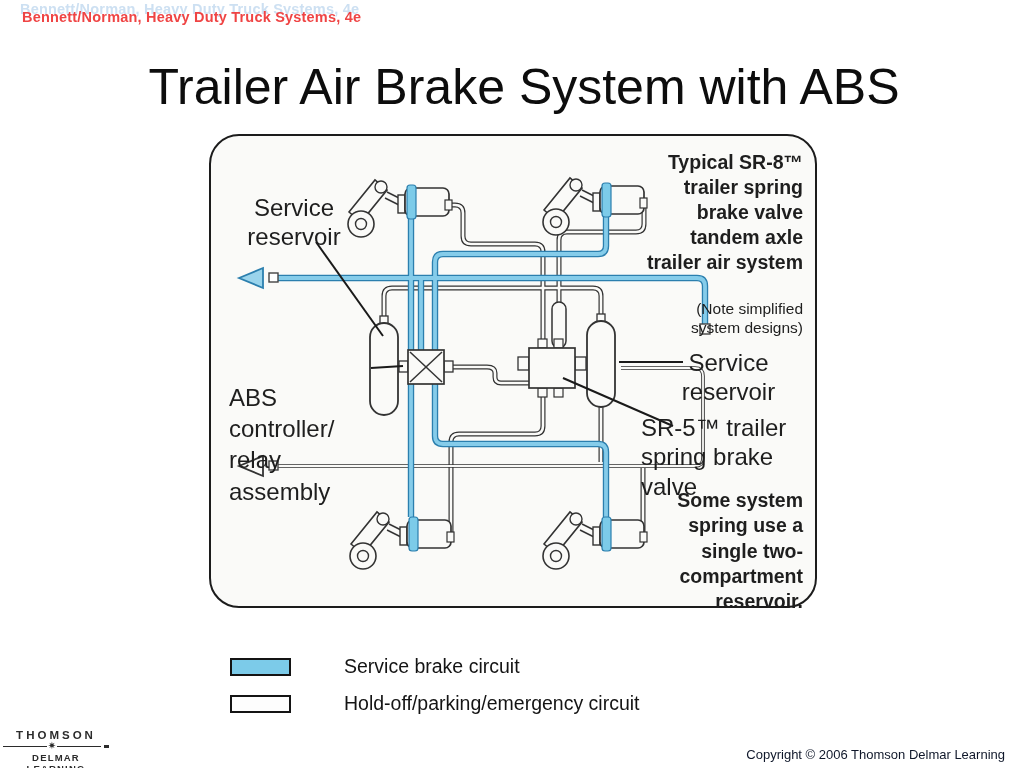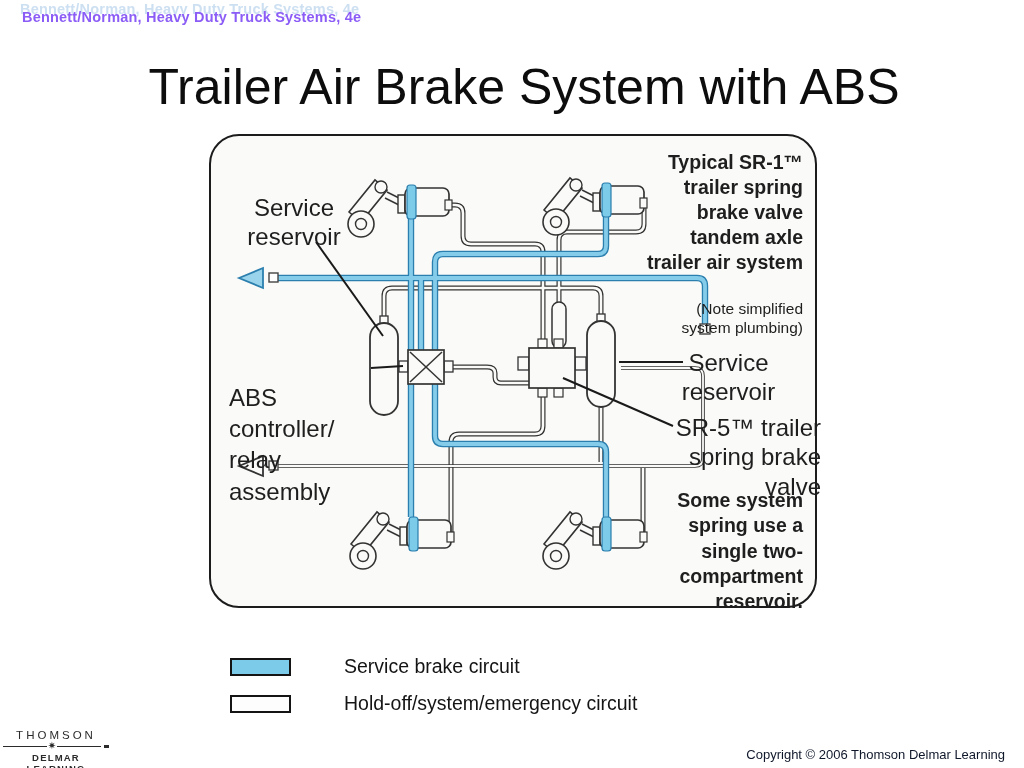--- a/index.html
+++ b/index.html
@@ -1,52 +1,52 @@
 <!DOCTYPE html>
 <html><head>
 <meta charset="utf-8">
 <style>
   html,body{margin:0;padding:0;background:#fff;}
   .slide{position:relative;width:1024px;height:768px;background:#ffffff;overflow:hidden;
          font-family:"Liberation Sans", sans-serif;color:#1a1a1a;}
 
   
   .credit{position:absolute;left:22px;top:9px;font-size:14.5px;font-weight:bold;
-          color:#8b5cf6;letter-spacing:.2px;text-shadow:-2px -8px 0 #cde0f2;}
+          color:#ef4444;letter-spacing:.2px;text-shadow:-2px -8px 0 #cde0f2;}
 
   
   .title{position:absolute;left:12px;top:58px;width:1024px;text-align:center;
          font-size:50px;font-weight:400;color:#0d0d0d;letter-spacing:0;}
 
   
   .panel{position:absolute;left:209px;top:134px;width:608px;height:474px;
          background:#fafaf8;border:2.5px solid #1c1c1c;border-radius:30px;box-sizing:border-box;}
   .panel svg{position:absolute;left:0;top:0;}
   .dlabel{position:absolute;font-size:24px;line-height:1.22;color:#1e1e1e;}
   .lab-svc-left{left:28px;top:57px;width:110px;text-align:center;}
   .lab-abs{left:18px;top:226px;width:160px;text-align:left;line-height:1.3;margin-top:20px;}
   .lab-typical{right:12px;top:14px;width:160px;text-align:right;font-weight:bold;
                font-size:19.5px;line-height:1.28;}
   .lab-note{right:12px;top:163px;width:160px;text-align:right;font-size:15.5px;line-height:1.25;}
   .lab-svc-right{left:460px;top:212px;width:115px;text-align:center;}
-  .lab-sr5{left:430px;top:277px;width:180px;text-align:right;}
+  .lab-sr5{left:430px;top:277px;width:180px;text-align:left;}
   .lab-some{right:12px;top:352px;width:170px;text-align:right;font-weight:bold;
             font-size:19.5px;line-height:1.3;}
 
   
   .legend{position:absolute;left:230px;top:658px;}
   .legend-row{display:flex;align-items:center;height:17px;margin-bottom:20px;}
   .swatch{width:57px;height:14px;border:2.4px solid #141414;margin-right:14px;}
   .swatch.blue{background:#7ccbe9;}
   .swatch.white{background:#fdfdfd;}
   .legend-label{font-size:19.5px;color:#141414;margin-left:39px;}
 
   
   .logo{position:absolute;left:3px;top:729px;width:106px;text-align:center;color:#2b2b2b;}
-  .logo-top{font-size:11.5px;font-weight:normal;letter-spacing:3px;}
+  .logo-top{font-size:11.5px;font-weight:bold;letter-spacing:3px;}
   .logo-rule{display:flex;align-items:center;margin:1px 0 2px 0;}
   .logo-rule .bar{flex:1;height:0;border-top:1.6px solid #2b2b2b;}
   .logo-rule .star{font-size:10px;line-height:8px;padding:0 1px;}
   .logo-rule .tick{width:5px;height:3px;background:#2b2b2b;margin-left:3px;}
   .logo-bottom{font-size:9.5px;font-weight:bold;letter-spacing:1.2px;}
   .copyright{position:absolute;right:19px;top:747px;font-size:13px;color:#0f172a;}
 </style>
 </head>
 <body>
 
@@ -171,41 +171,41 @@
       </g>
     </svg>
 
     <div class="dlabel lab-svc-left">Service reservoir</div>
 
     <div class="dlabel lab-abs">
       <div>ABS controller/</div>
       <div>relay assembly</div>
     </div>
 
-    <div class="dlabel lab-typical">Typical SR-1™ trailer spring brake valve tandem axle trailer air system</div>
-    <div class="dlabel lab-note">(Note simplified system plumbing)</div>
+    <div class="dlabel lab-typical">Typical SR-8™ trailer spring brake valve tandem axle trailer air system</div>
+    <div class="dlabel lab-note">(Note simplified system designs)</div>
 
     <div class="dlabel lab-svc-right">Service reservoir</div>
 
     <div class="dlabel lab-sr5">
       <div>SR-5™  trailer</div>
       <div>spring brake valve</div>
     </div>
 
     <div class="dlabel lab-some">Some system spring use a single two-compartment reservoir.</div>
   </div>
 
   <div class="legend">
     <div class="legend-row">
       <span class="swatch blue"></span>
       <span class="legend-label">Service brake circuit</span>
     </div>
     <div class="legend-row">
       <span class="swatch white"></span>
-      <span class="legend-label">Hold-off/system/emergency circuit</span>
+      <span class="legend-label">Hold-off/parking/emergency circuit</span>
     </div>
   </div>
 
   <div class="logo">
     <div class="logo-top">THOMSON</div>
     <div class="logo-rule">
       <span class="bar"></span>
       <span class="star">✷</span>
       <span class="bar"></span>
       <span class="tick"></span>

